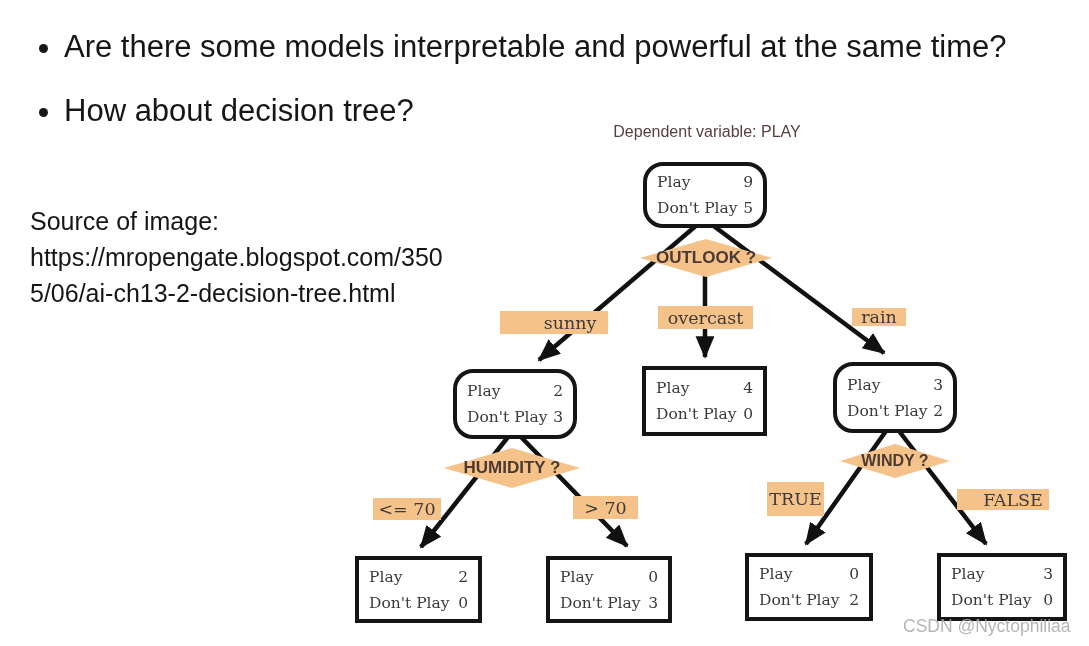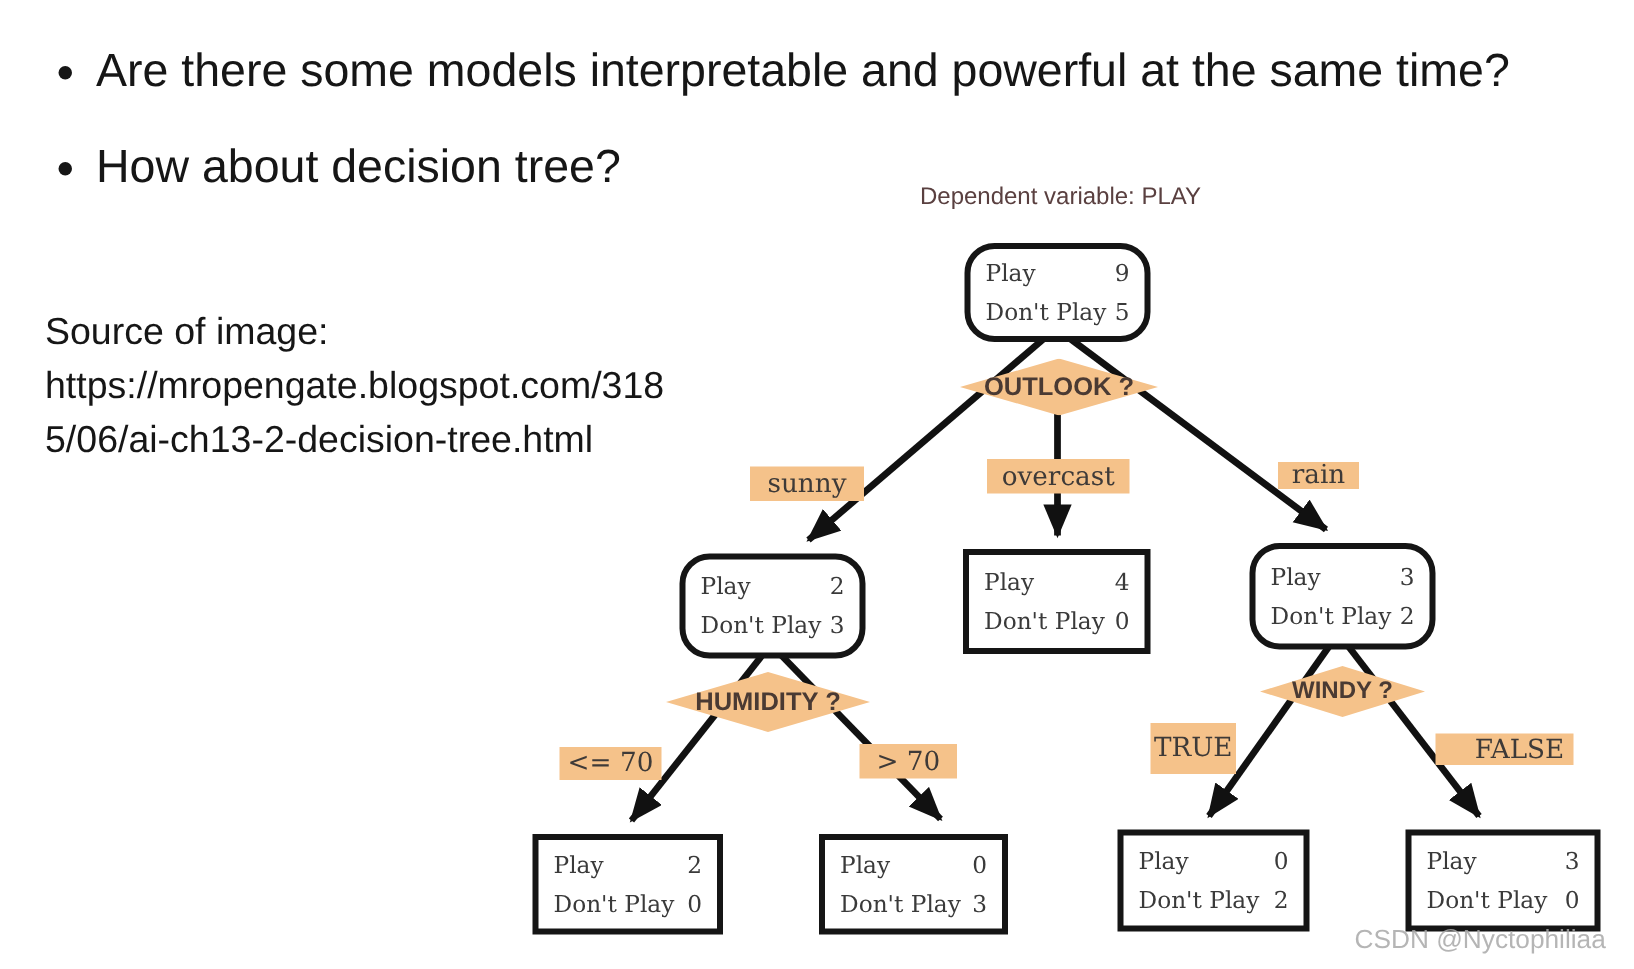--- a/index.html
+++ b/index.html
@@ -15,21 +15,21 @@
   
   .dtitle{position:absolute;left:575px;top:123px;width:264px;text-align:center;
           font-size:16px;color:var(--title-text,#5a4040);z-index:2;}
 
   .edges{position:absolute;left:0;top:0;z-index:1;}
   .edges line{stroke:var(--edge-black,#111);stroke-width:4.5;}
 
   .blabel{position:absolute;z-index:2;background:var(--accent-orange,#f5c28a);
           font-family:"DejaVu Serif",serif;font-size:17.5px;color:#3e3a38;
           display:flex;align-items:center;justify-content:center;white-space:nowrap;}
-  .bl-sunny   {left:500px;top:311px;width:76px;height:23px;}
+  .bl-sunny   {left:500px;top:311px;width:76px;height:23px;padding-left:32px;}
   .bl-overcast{left:658px;top:306px;width:95px;height:23px;}
   .bl-rain    {left:852px;top:308px;width:54px;height:18px;}
   .bl-le70    {left:373px;top:498px;width:68px;height:22px;}
   .bl-gt70    {left:573px;top:496px;width:65px;height:23px;}
   .bl-true    {left:767px;top:482px;width:57px;height:34px;}
   .bl-false   {left:957px;top:489px;width:72px;height:21px;padding-left:20px;}
 
   .diamond{position:absolute;z-index:2;}
   .diamond .bg{position:absolute;inset:0;background:var(--accent-orange,#f5c28a);
                clip-path:polygon(50% 0,100% 50%,50% 100%,0 50%);}
@@ -64,21 +64,21 @@
 
 <div class="slide">
 
   <ul class="bullets">
     <li>Are there some models interpretable and powerful at the same time?</li>
     <li>How about decision tree?</li>
   </ul>
 
   <div class="source">
     <div>Source of image:</div>
-    <div>https://mropengate.blogspot.com/318</div>
+    <div>https://mropengate.blogspot.com/350</div>
     <div>5/06/ai-ch13-2-decision-tree.html</div>
   </div>
 
   <div class="dtitle">Dependent variable: PLAY</div>
 
   <svg class="edges" width="1089" height="646" viewBox="0 0 1089 646">
     <defs>
       <marker id="arrow" markerWidth="6" markerHeight="5" refX="4.6" refY="2.1" orient="auto" markerUnits="strokeWidth">
         <path d="M0,0 L5,2.1 L0,4.2 Z" fill="#111111"></path>
       </marker>

